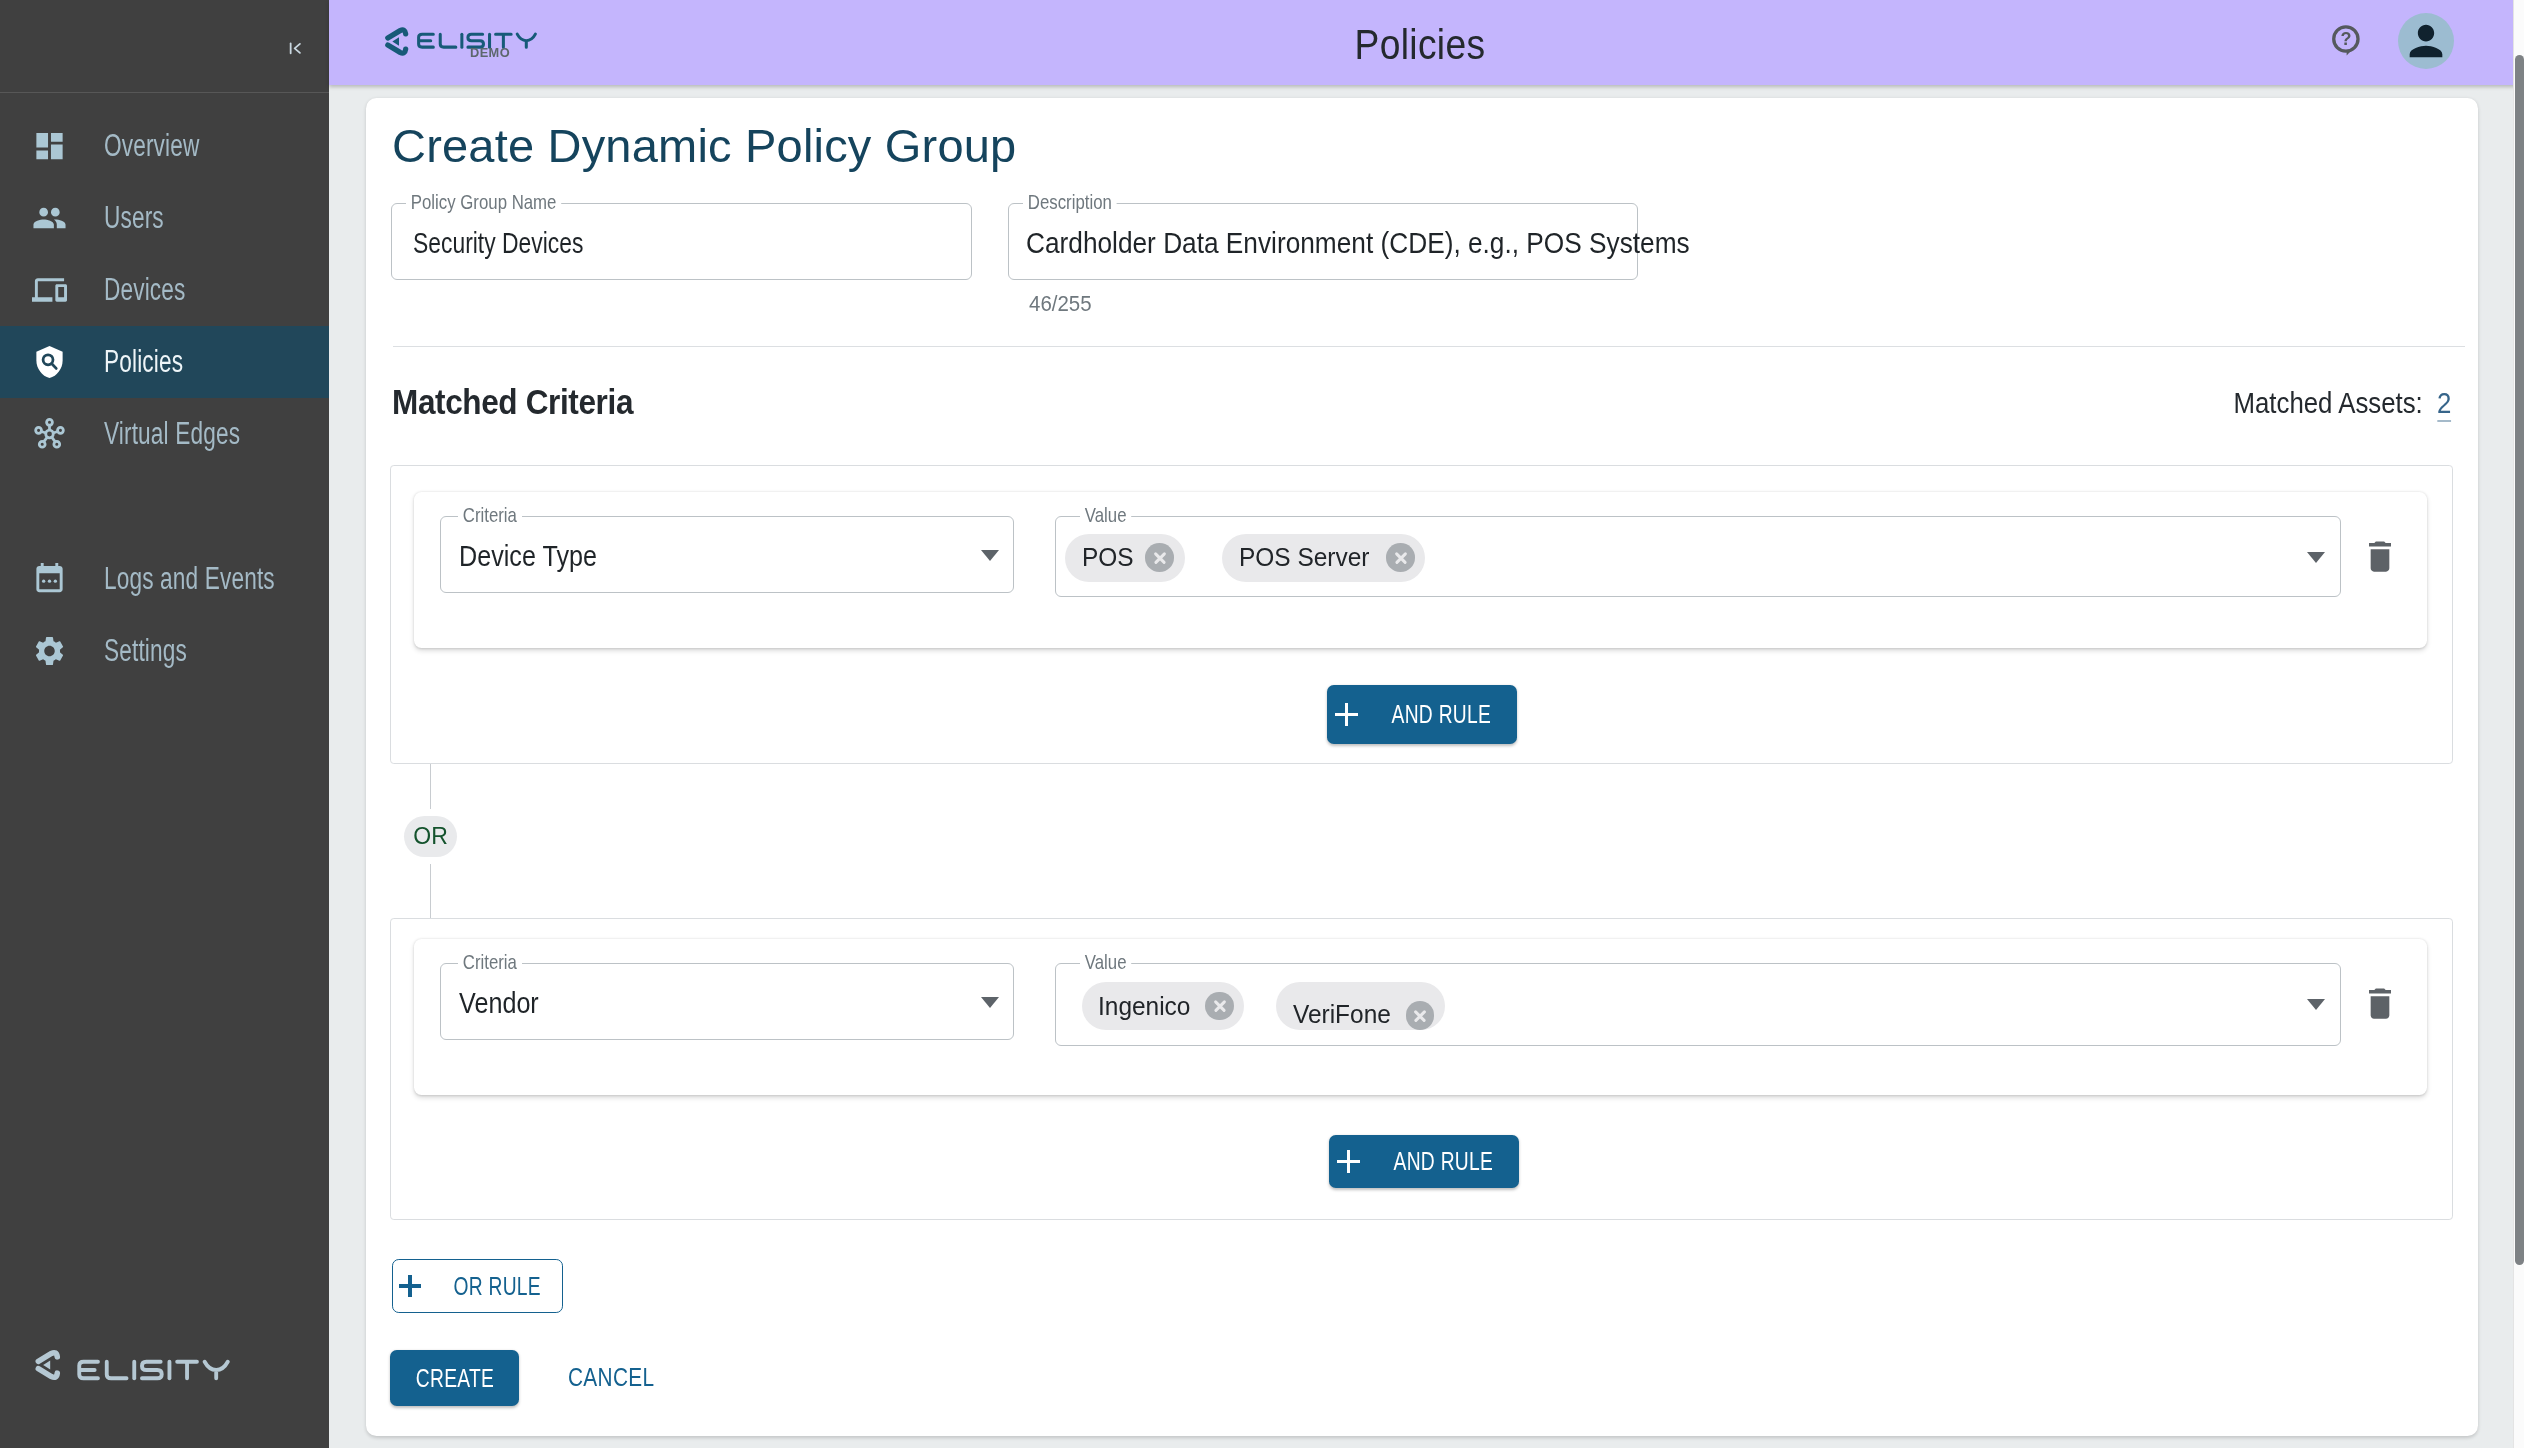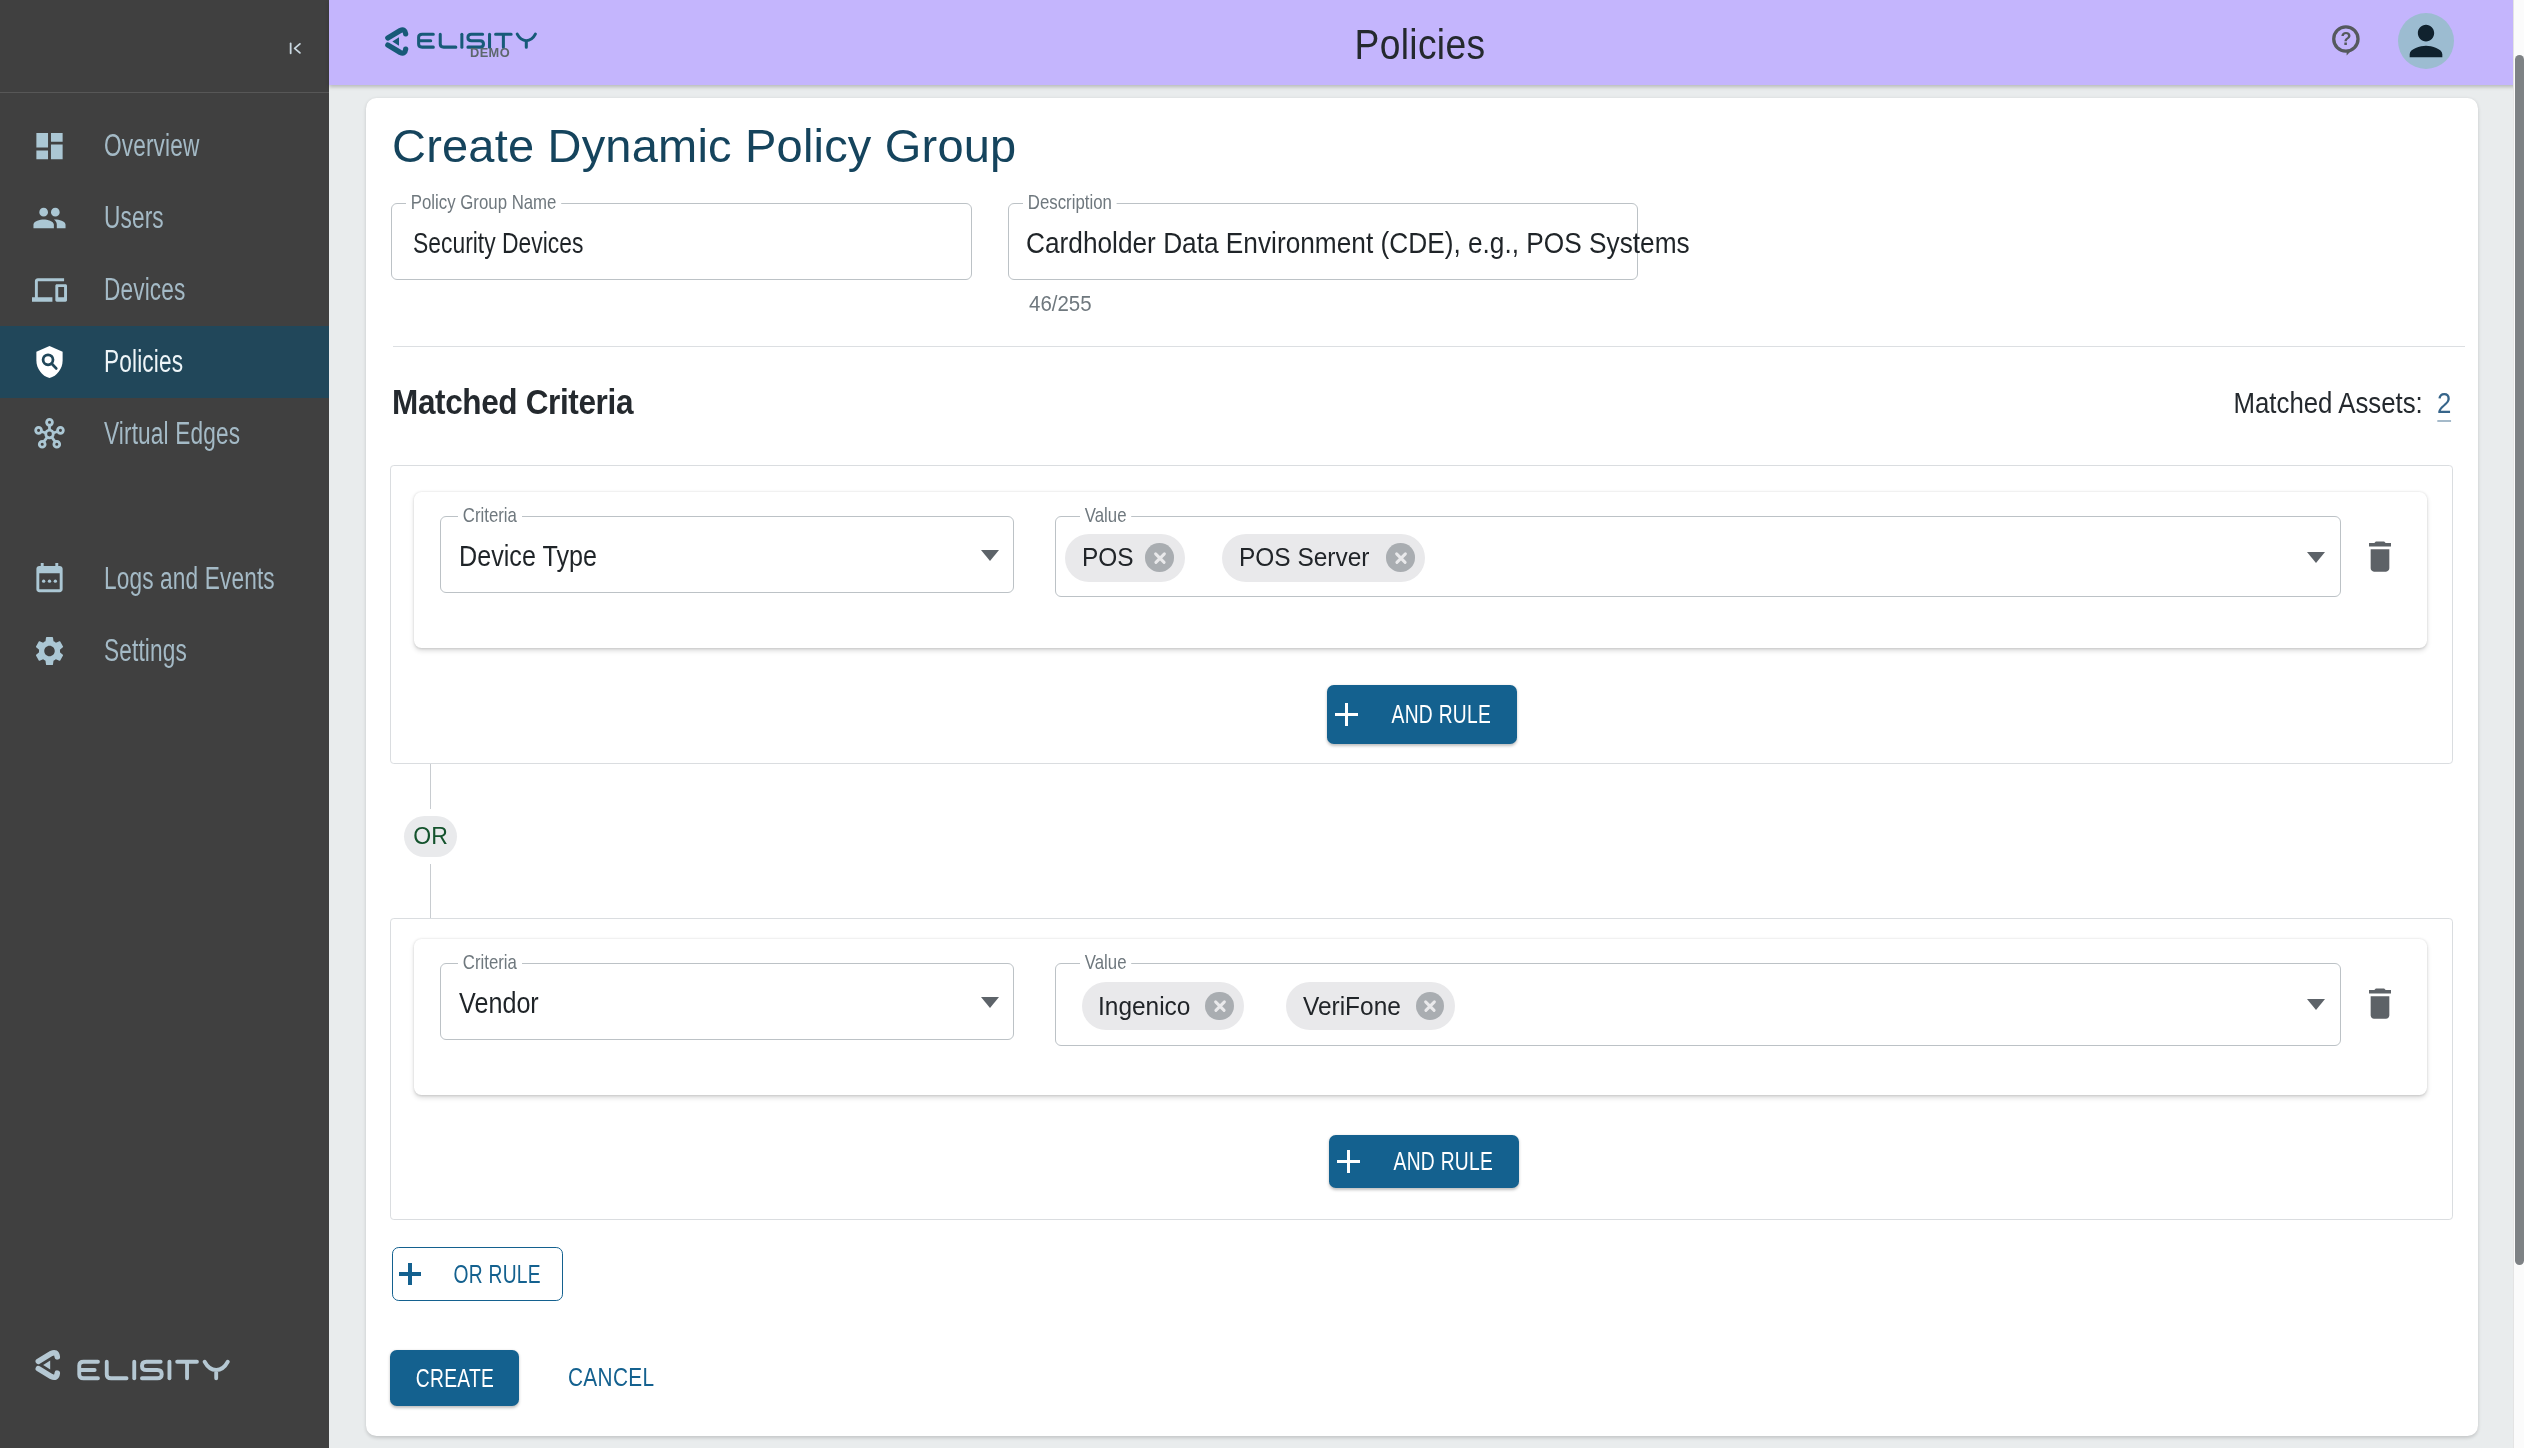--- a/index.html
+++ b/index.html
@@ -43,21 +43,21 @@
   .chip { position:absolute; height:48px; background:#e9e9eb; border-radius:24px; display:flex; align-items:center; padding:0 10.5px 0 16.5px; }
   .chip .ctext { font-size:26px; color:#212529; transform:scaleX(0.94); transform-origin:left center; }
   .chip .cdel { width:28.6px; height:28.6px; margin-left:9px; border-radius:50%; background:#a9adb1; position:relative; flex:0 0 auto; }
   .chip .cdel:before, .chip .cdel:after { content:""; position:absolute; left:50%; top:50%; width:15px; height:2.6px; background:#e9e9eb; border-radius:1.5px; }
   .chip .cdel:before { transform:translate(-50%,-50%) rotate(45deg); }
   .chip .cdel:after { transform:translate(-50%,-50%) rotate(-45deg); }
 
   .ddarrow { position:absolute; width:0; height:0; border-left:9.8px solid transparent; border-right:9.8px solid transparent; border-top:11.3px solid #5d6369; }
 
   .btn-blue { position:absolute; background:#14618f; border-radius:6.8px; color:#fff; display:flex; align-items:center; justify-content:center; font-size:26px; font-weight:500; letter-spacing:0.4px; box-shadow:0 1.5px 3px rgba(0,0,0,0.25); }
-  .btn-outline { position:absolute; background:#fff; border:1.5px solid #14618f; border-radius:6.8px; color:#14618f; display:flex; align-items:center; justify-content:center; font-size:26px; font-weight:500; letter-spacing:0.4px; }
+  .btn-outline { position:absolute; background:#fff; border:1.5px solid #14618f; border-radius:6.8px; color:#14618f; display:flex; align-items:center; justify-content:center; font-size:26px; font-weight:500; letter-spacing:0.4px;margin-top:12px; }
 
   .plus { display:inline-block; position:relative; width:22.5px; height:22.5px; margin-right:16.5px; }
   .plus:before { content:""; position:absolute; left:0; top:50%; width:22.5px; height:3.2px; margin-top:-1.6px; background:currentColor; }
   .plus:after { content:""; position:absolute; left:50%; top:0; width:3.2px; height:22.5px; margin-left:-1.6px; background:currentColor; }
 
   .vline { position:absolute; width:1.1px; background:#c8ccd0; }
   #orchip { position:absolute; left:404px; top:816px; width:53px; height:41px; background:#e9eaec; border-radius:21px; text-align:center; line-height:41px; font-size:23px; color:#14532d; }
 
   #cancel { position:absolute; left:568px; top:1362px; font-size:26px; font-weight:500; letter-spacing:0.4px; color:#14618f; transform:scaleX(0.80); transform-origin:left top; }
 
@@ -245,21 +245,21 @@
   <span class="ftext" style="left:18px; top:22.5px; transform:scaleX(0.88);">Vendor</span>
   <div class="ddarrow" style="right:14.3px; top:33px;"></div>
 </div>
 
 <div class="field" style="left:1055px; top:963px; width:1286px; height:83px;">
   <span class="flabel" style="left:24px;">Value</span>
   <div class="chip" style="left:25.5px; top:18px;">
       <span class="ctext">Ingenico</span>
       <span class="cdel"></span>
     </div>
-  <div class="chip" style="left:230px; top:18px;">
+  <div class="chip" style="left:220px; top:18px;align-items:flex-end;">
       <span class="ctext">VeriFone</span>
       <span class="cdel"></span>
     </div>
   <div class="ddarrow" style="right:15px; top:35px;"></div>
 </div>
 
 <svg class="abs" style="left:2360px;top:983px;" width="40" height="40" viewBox="0 0 24 24">
     <path fill="#5d6267" d="M6.4 19.4c0 1.1.9 2 2 2h7.2c1.1 0 2-.9 2-2V8H6.4v11.4zM18.6 4.2h-3.2l-.9-.9H9.5l-.9.9H5.4v2.1h13.2V4.2z"></path>
   </svg>
 

